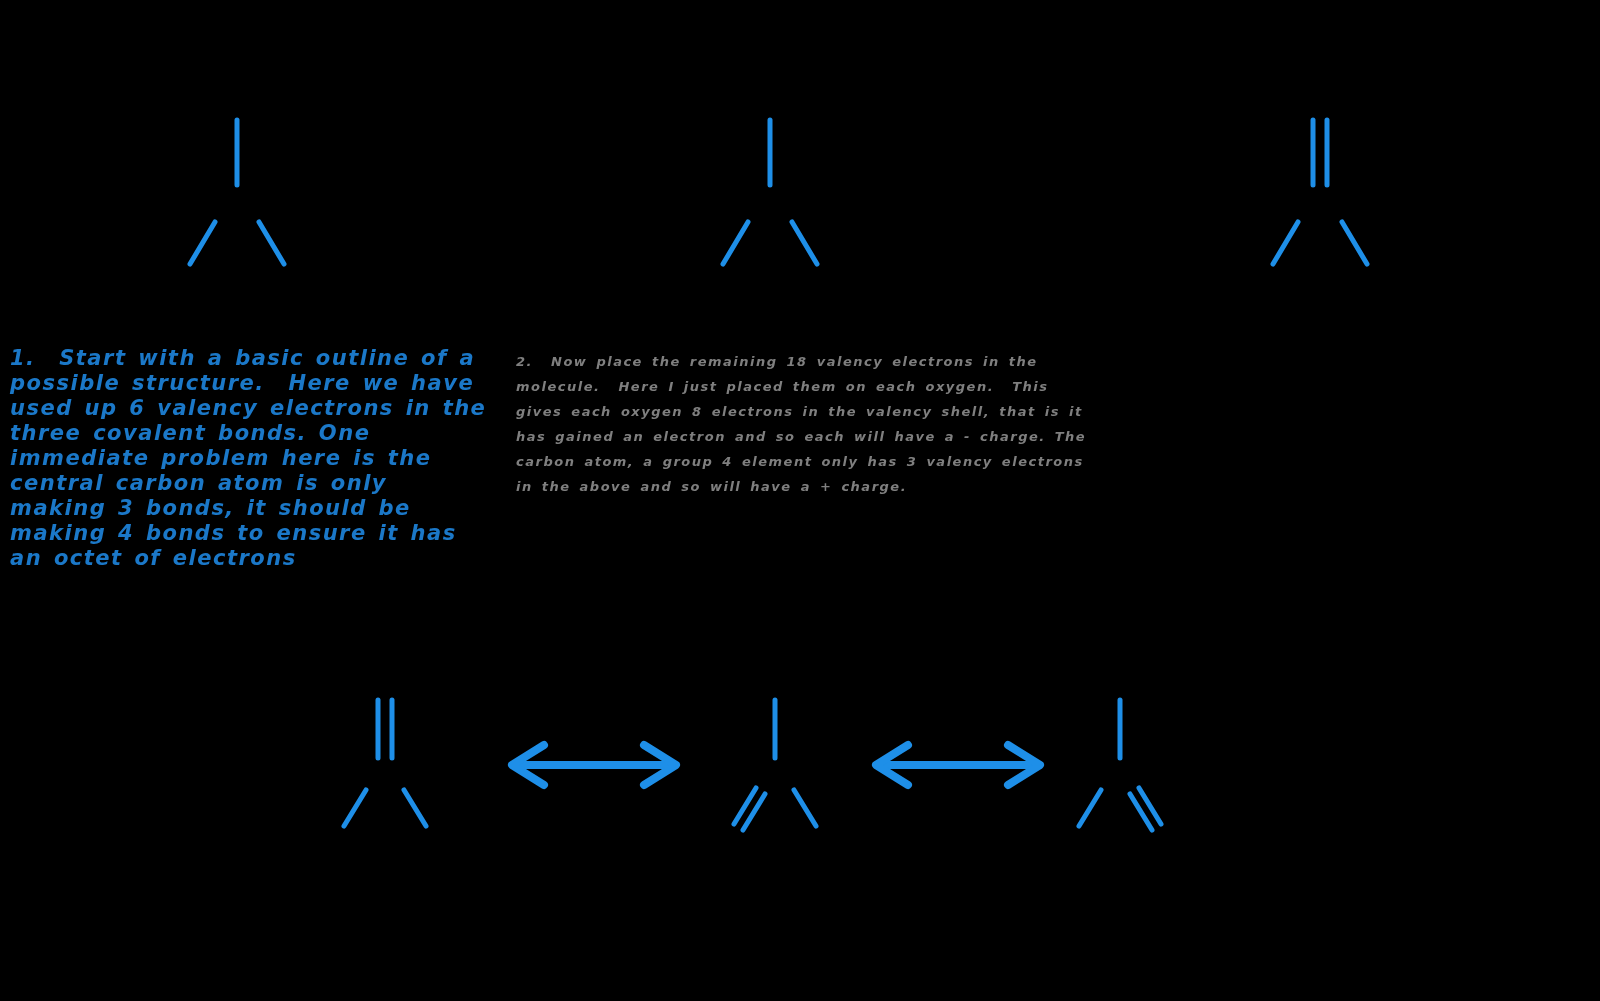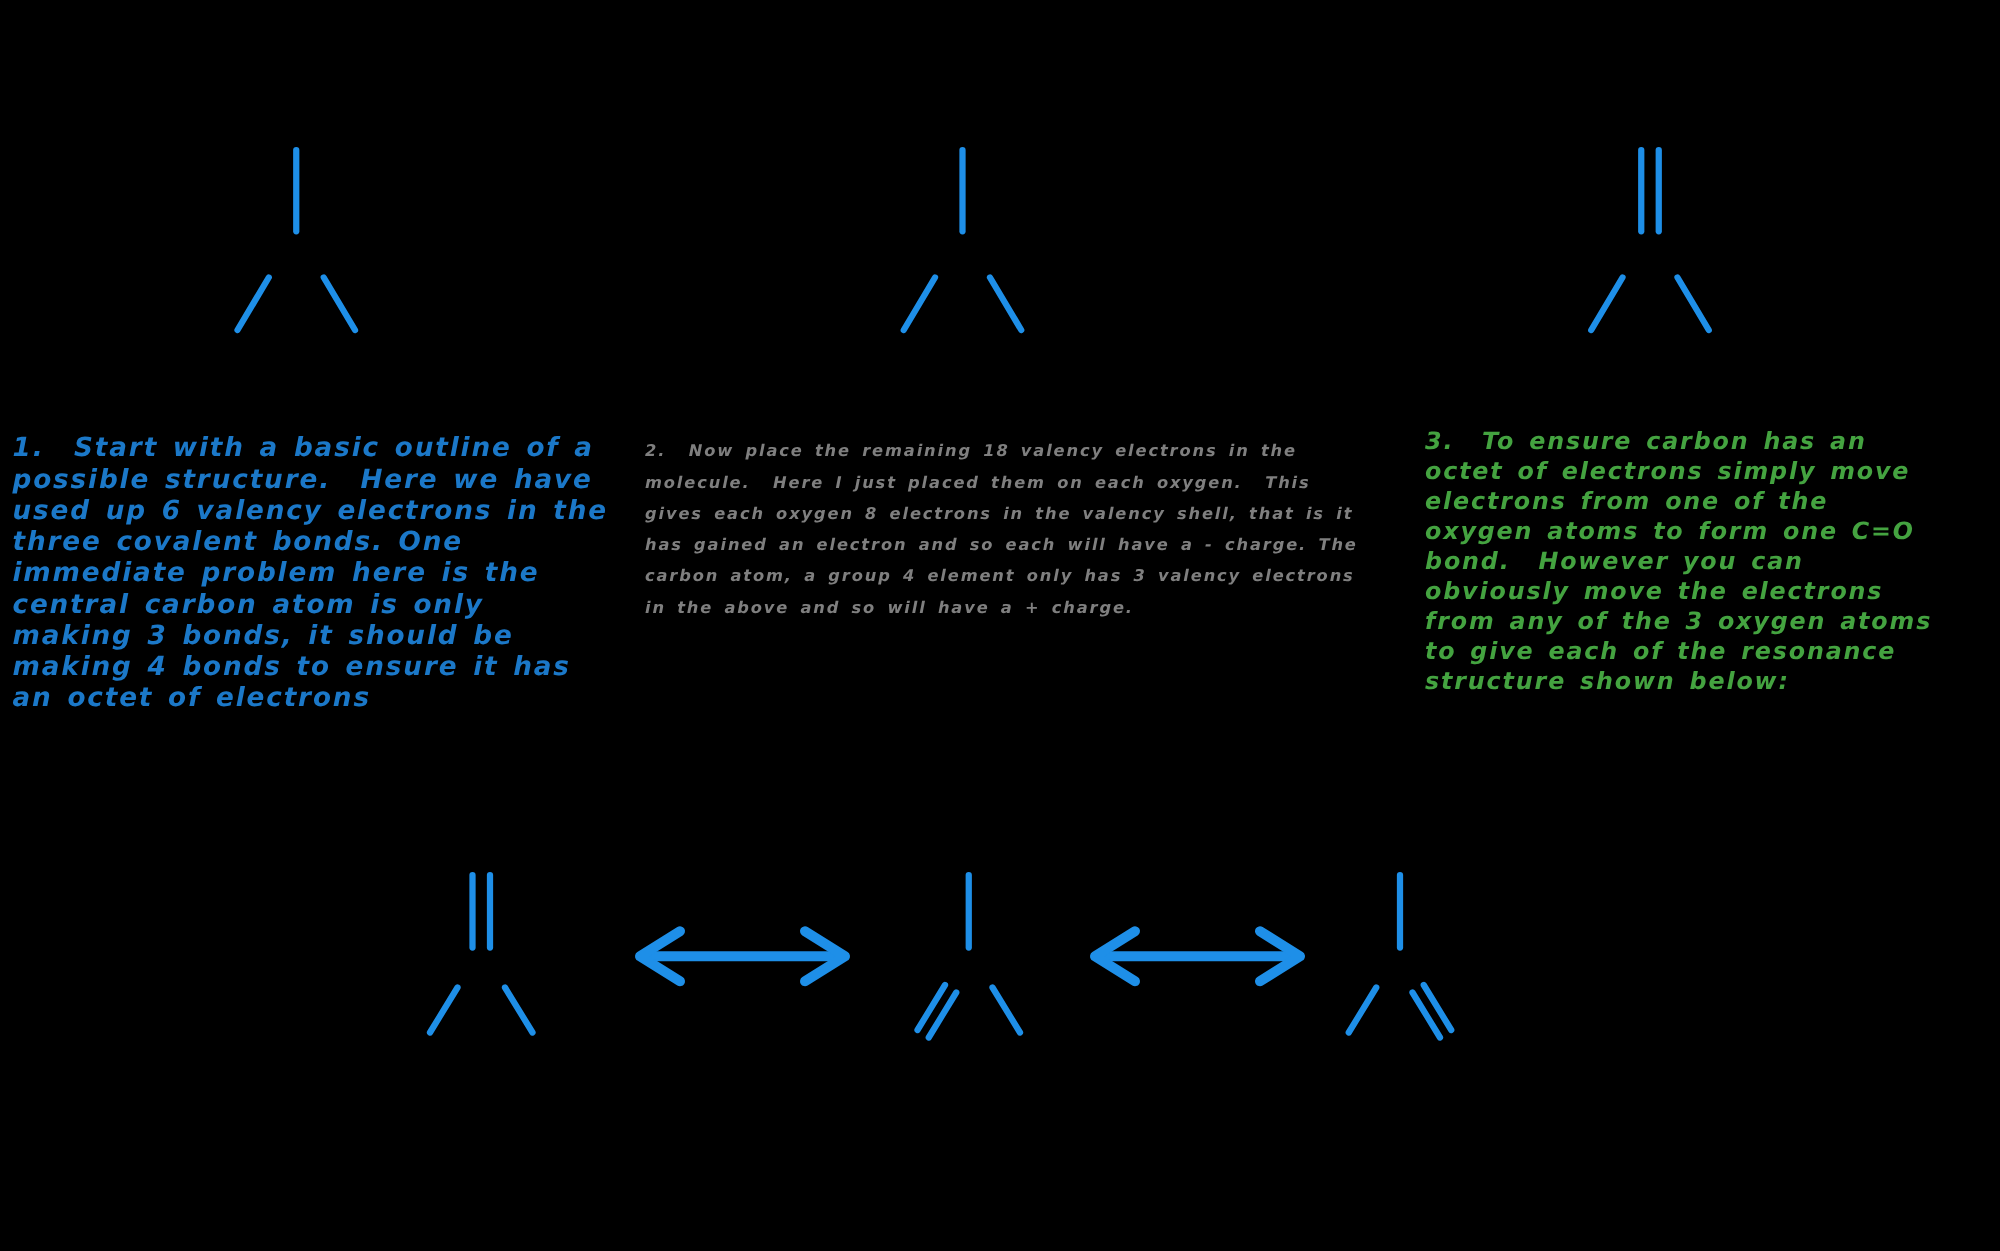--- a/index.html
+++ b/index.html
@@ -60,21 +60,20 @@
 
   <svg class="mol" style="left:1263px; top:112px;" width="115" height="160" viewBox="0 0 115 160">
     <line class="bond" x1="50" y1="8" x2="50" y2="73"></line>
     <line class="bond" x1="64" y1="8" x2="64" y2="73"></line>
     <line class="bond" x1="35" y1="110" x2="10" y2="152"></line>
     <line class="bond" x1="79" y1="110" x2="104" y2="152"></line>
   </svg>
 
   <p class="note note-1">1.  Start with a basic outline of a possible structure.  Here we have used up 6 valency electrons in the three covalent bonds. One immediate problem here is the central carbon atom is only making 3 bonds, it should be making 4 bonds to ensure it has an octet of electrons</p>
   <p class="note note-2">2.  Now place the remaining 18 valency electrons in the molecule.  Here I just placed them on each oxygen.  This gives each oxygen 8 electrons in the valency shell, that is it has gained an electron and so each will have a - charge. The carbon atom, a group 4 element only has 3 valency electrons in the above and so will have a + charge.</p>
-  <p class="note note-3">3.  To ensure carbon has an octet of electrons simply move electrons from one of the oxygen atoms to form one C=O bond.  However you can obviously move the electrons from any of the 3 oxygen atoms to give each of the resonance structure shown below:</p>
 
   <svg class="mol" style="left:330px; top:694px;" width="115" height="145" viewBox="0 0 115 145">
     <line class="bond" x1="48" y1="6" x2="48" y2="64"></line>
     <line class="bond" x1="62" y1="6" x2="62" y2="64"></line>
     <line class="bond" x1="36" y1="96" x2="14" y2="132"></line>
     <line class="bond" x1="74" y1="96" x2="96" y2="132"></line>
   </svg>
 
   <svg class="mol" style="left:498px; top:737px;" width="192" height="56" viewBox="0 0 192 56">
     <line class="arrow-shaft" x1="16" y1="28" x2="176" y2="28"></line>

